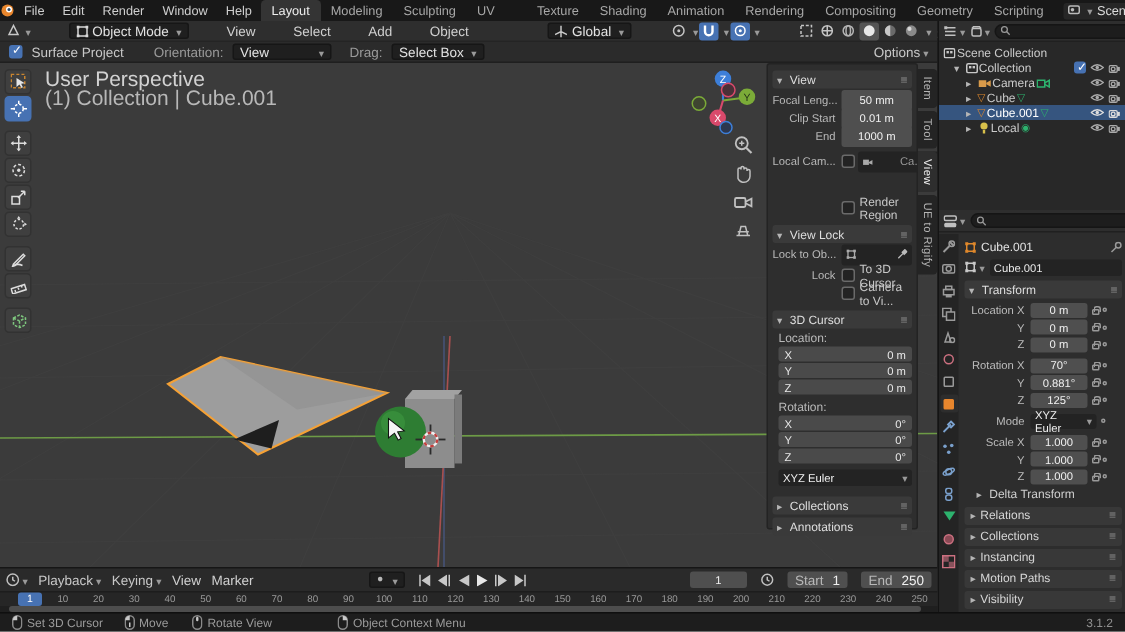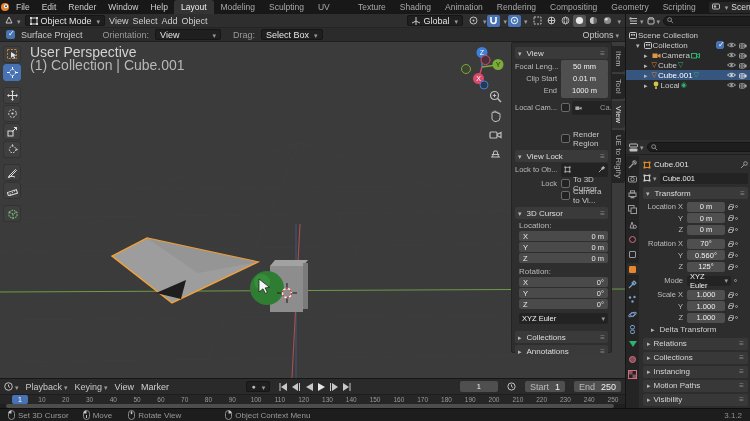--- a/index.html
+++ b/index.html
@@ -12,21 +12,21 @@
 .menu-lines::after{content:"≡";font-size:8px;color:#8a8a8a}
 
 #topbar{left:0;top:0;width:750px;height:14px;background:#181818;display:flex;align-items:center;font-size:8.5px}
 .tmenu{padding:0 6px;color:#cfcfcf;height:14px;line-height:14px}
 .tab{padding:0 7px;height:14px;line-height:15px;color:#a8a8a8;font-size:8.5px}
 .tab.active{background:#343434;color:#efefef;border-radius:3px 3px 0 0}
 .idsel{display:flex;align-items:center;background:#262626;border-radius:2px;height:11px;padding:0 3px;gap:3px;margin-left:6px}
 .idsel .name{color:#dcdcdc}
 .xico{color:#888;font-size:8px}
 
-#vp-header{left:0;top:14px;width:625px;height:14px;background:#2e2e2e;display:flex;align-items:center;border-bottom:1px solid #242424;padding:0 4px;gap:4px}
+#vp-header{left:0;top:14px;width:625px;height:14px;background:#2e2e2e;display:flex;align-items:center;border-bottom:1px solid #242424;padding:0 4px;gap:25px}
 .hmenu{color:#d0d0d0}
 .dfield{display:flex;align-items:center;background:#1f1f1f;border:1px solid #161616;border-radius:2px;height:11px;padding:0 4px;gap:3px;color:#e2e2e2}
 .icobtn{width:13px;height:12px;border-radius:2px;display:flex;align-items:center;justify-content:center;color:#c4c4c4;font-size:8px}
 .icobtn.on{background:#4772b3;color:#fff}
 .icobtn.sel{background:#545454;color:#fff}
 #tool-settings{left:0;top:28px;width:625px;height:14px;background:#2b2b2b;display:flex;align-items:center;border-bottom:1px solid #1f1f1f;padding:0 6px;gap:6px}
 .cb{width:9px;height:9px;border:1px solid #6a6a6a;border-radius:2px;background:#232323;flex:0 0 auto;position:relative}
 .cb.checked{background:#4772b3;border-color:#4772b3}
 .cb.checked::after{content:"✓";position:absolute;left:1px;top:-2px;color:#fff;font-size:8px}
 .dim{color:#9a9a9a}
@@ -815,21 +815,21 @@
       <div class="prow" style="margin-top:3px">
           <span class="plab">Rotation X</span>
           <span class="pfld">70°</span>
           <span class="lockdot">
             <span class="lock"></span>
             <span class="adot"></span>
           </span>
         </div>
       <div class="prow">
           <span class="plab">Y</span>
-          <span class="pfld">0.560°</span>
+          <span class="pfld">0.881°</span>
           <span class="lockdot">
             <span class="lock"></span>
             <span class="adot"></span>
           </span>
         </div>
       <div class="prow">
           <span class="plab">Z</span>
           <span class="pfld">125°</span>
           <span class="lockdot">
             <span class="lock"></span>

